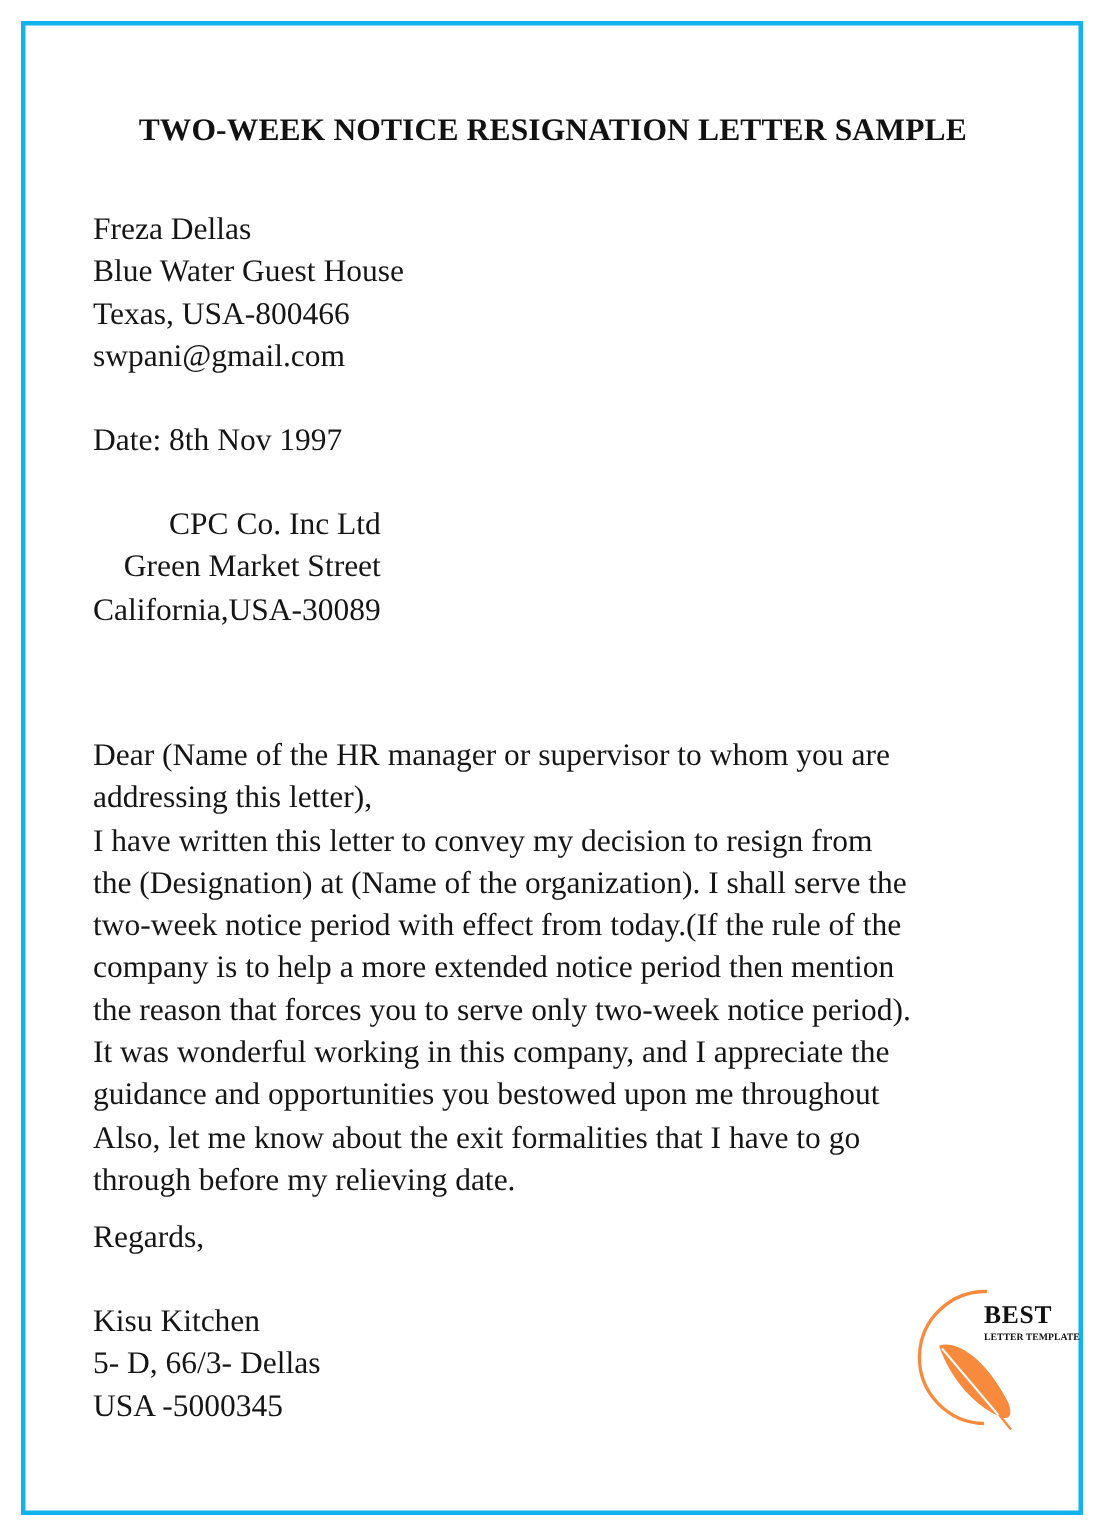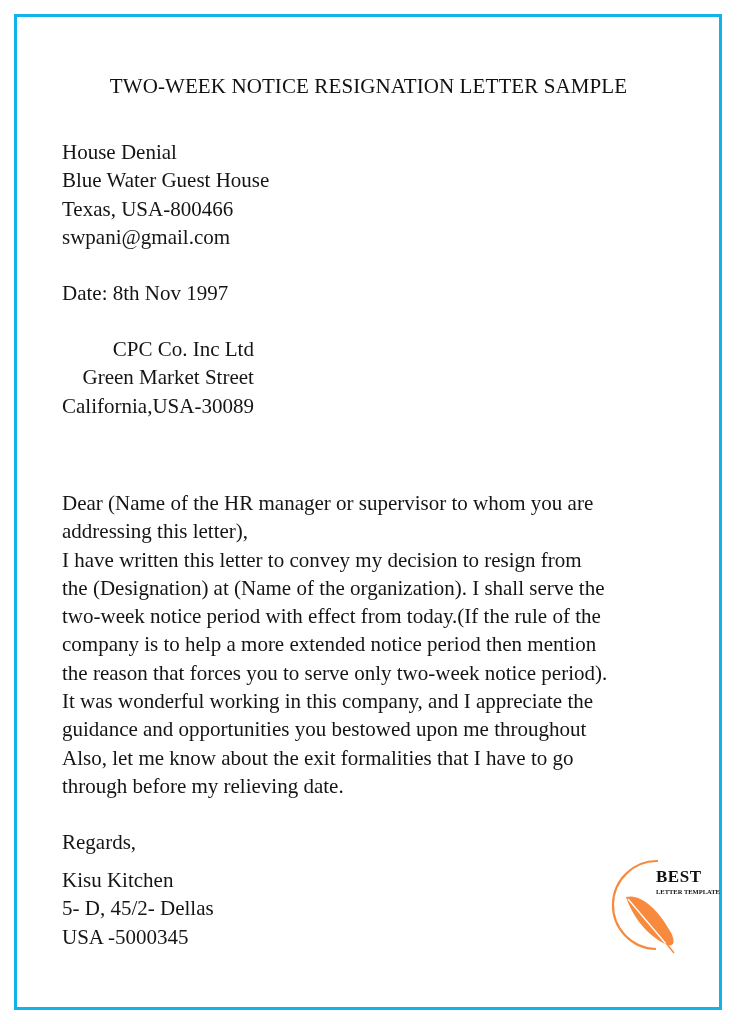--- a/index.html
+++ b/index.html
@@ -7,21 +7,21 @@
   .frame {
     position: absolute; left: 14px; top: 14px;
     width: 702px; height: 990px;
     border: 3px solid #12b2ee;
     background: #ffffff;
   }
   .title {
     position: absolute; left: 0; right: 0; top: 74px;
     text-align: center;
     font-family: "Liberation Serif", serif;
-    font-weight: normal; font-size: 21px; color: #111;
+    font-weight: bold; font-size: 21px; color: #111;
     letter-spacing: 0.1px;
   }
   .text {
     position: absolute; left: 62px;
     font-family: "Liberation Serif", serif;
     font-size: 21px; line-height: 28.3px; color: #151515;
   }
   .line { display: block; white-space: nowrap; }
   .logo { position: absolute; left: 606px; top: 857px; width: 110px; height: 100px; }
   .logo-best {
@@ -36,21 +36,21 @@
   }
 </style>
 </head>
 <body>
 
 <div class="frame"></div>
 
 <div class="title">TWO-WEEK NOTICE RESIGNATION LETTER SAMPLE</div>
 
 <div class="text" style="top:138px;">
-  <span class="line">House Denial</span>
+  <span class="line">Freza Dellas</span>
   <span class="line">Blue Water Guest House</span>
   <span class="line">Texas, USA-800466</span>
   <span class="line">swpani@gmail.com</span>
 </div>
 
 <div class="text" style="top:279px;">
   <span class="line">Date: 8th Nov 1997</span>
 </div>
 
 <div class="text" style="top:335px;text-align:right;">
@@ -66,27 +66,27 @@
   <span class="line">the (Designation) at (Name of the organization). I shall serve the</span>
   <span class="line">two-week notice period with effect from today.(If the rule of the</span>
   <span class="line">company is to help a more extended notice period then mention</span>
   <span class="line">the reason that forces you to serve only two-week notice period).</span>
   <span class="line">It was wonderful working in this company, and I appreciate the</span>
   <span class="line">guidance and opportunities you bestowed upon me throughout</span>
   <span class="line">Also, let me know about the exit formalities that I have to go</span>
   <span class="line">through before my relieving date.</span>
 </div>
 
-<div class="text" style="top:828px;">
+<div class="text" style="top:810px;">
   <span class="line">Regards,</span>
 </div>
 
 <div class="text" style="top:866px;">
   <span class="line">Kisu Kitchen</span>
-  <span class="line">5- D, 45/2- Dellas</span>
+  <span class="line">5- D, 66/3- Dellas</span>
   <span class="line">USA -5000345</span>
 </div>
 
 <div class="logo">
   <svg width="110" height="100" viewBox="0 0 110 100" style="position:absolute;left:0;top:0;">
     <path d="M52 4 A40 40 0 1 0 50 92" fill="none" stroke="#f78a3c" stroke-width="2.2"></path>
     <path d="M20 40 C 34 36, 52 52, 64 74 C 70 84, 68 90, 62 88 C 46 82, 28 64, 20 40 Z" fill="#f78a3c"></path>
     <path d="M22 42 L 66 94" stroke="#ffffff" stroke-width="1.3" fill="none"></path>
     <path d="M60 86 L 68 96" stroke="#f78a3c" stroke-width="1.5" fill="none"></path>
   </svg>

